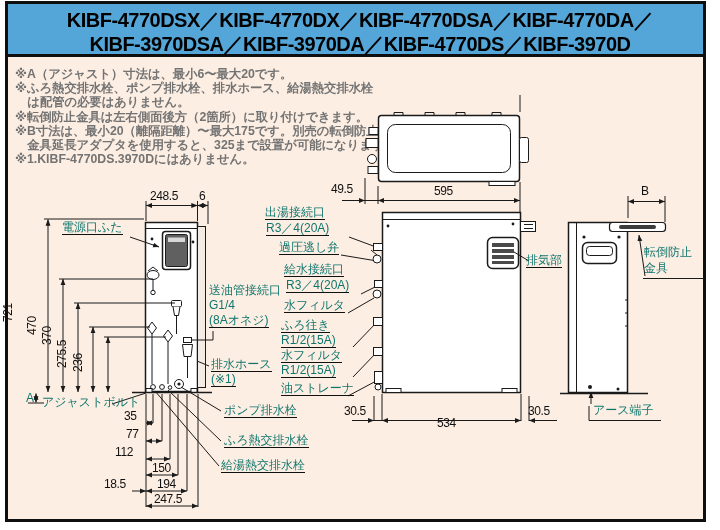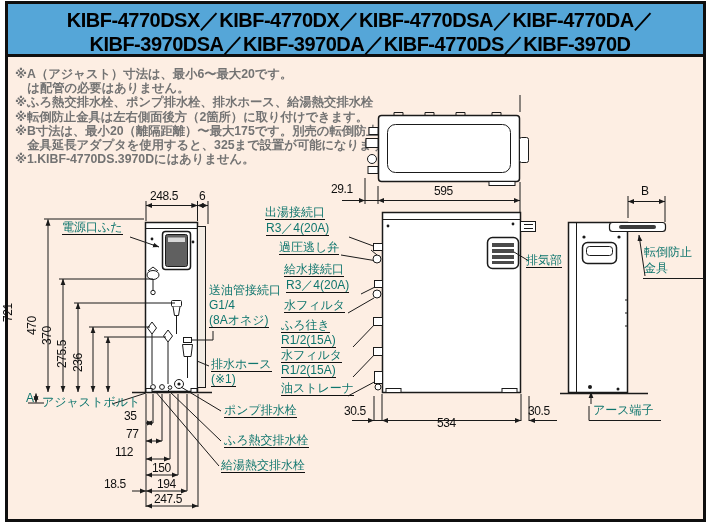--- a/index.html
+++ b/index.html
@@ -24,22 +24,22 @@
 
 <div class="page">
   <div class="frame"></div>
 
   <div class="hdr"></div>
   <div class="hline" style="top:7px;">KIBF-4770DSX／KIBF-4770DX／KIBF-4770DSA／KIBF-4770DA／</div>
   <div class="hline" style="top:31px;">KIBF-3970DSA／KIBF-3970DA／KIBF-4770DS／KIBF-3970D</div>
 
   <div class="notes">
     <div class="nline">※A（アジャスト）寸法は、最小6〜最大20です。</div>
+    <div class="nline">※ふろ熱交排水栓、ポンプ排水栓、排水ホース、給湯熱交排水栓</div>
     <div class="nline">　は配管の必要はありません。</div>
-    <div class="nline">※ふろ熱交排水栓、ポンプ排水栓、排水ホース、給湯熱交排水栓</div>
     <div class="nline">※転倒防止金具は左右側面後方（2箇所）に取り付けできます。</div>
     <div class="nline">※B寸法は、最小20（離隔距離）〜最大175です。別売の転倒防止</div>
     <div class="nline">　金具延長アダプタを使用すると、325まで設置が可能になります。</div>
     <div class="nline">※1.KIBF-4770DS.3970Dにはありません。</div>
   </div>
 
   <svg width="720" height="530" viewBox="0 0 720 530">
     <defs>
       <marker id="a" viewBox="0 0 10 10" refX="9.5" refY="5" markerWidth="6.5" markerHeight="6.5" orient="auto-start-reverse">
         <path d="M0 1.2L10 5L0 8.8z" fill="#1a1a1a"></path>
@@ -191,21 +191,21 @@
   <div class="d r" style="left:55px;top:331px">370</div>
   <div class="d r" style="left:70px;top:354px">275.5</div>
   <div class="d r" style="left:86px;top:358px">236</div>
   <div class="d" style="left:124px;top:410px">35</div>
   <div class="d" style="left:126px;top:428px">77</div>
   <div class="d" style="left:115px;top:446px">112</div>
   <div class="d" style="left:152px;top:462px">150</div>
   <div class="d" style="left:104px;top:478px">18.5</div>
   <div class="d" style="left:157px;top:478px">194</div>
   <div class="d" style="left:154px;top:493px">247.5</div>
-  <div class="d" style="left:331px;top:183px">29.1</div>
+  <div class="d" style="left:331px;top:183px">49.5</div>
   <div class="d" style="left:434px;top:185px">595</div>
   <div class="d" style="left:344px;top:405px">30.5</div>
   <div class="d" style="left:437px;top:417px">534</div>
   <div class="d" style="left:528px;top:405px">30.5</div>
   <div class="d" style="left:641px;top:185px">B</div>
 
   <div class="t u" style="left:62px;top:221px">電源口ふた</div>
   <div class="t" style="left:209px;top:284px">送油管接続口</div>
   <div class="t" style="left:209px;top:299px">G1/4</div>
   <div class="t u" style="left:209px;top:314px">(8Aオネジ)</div>

